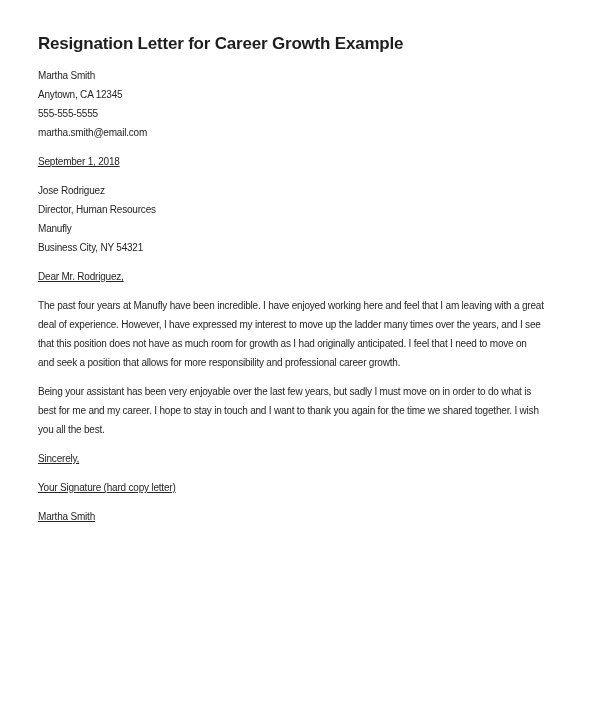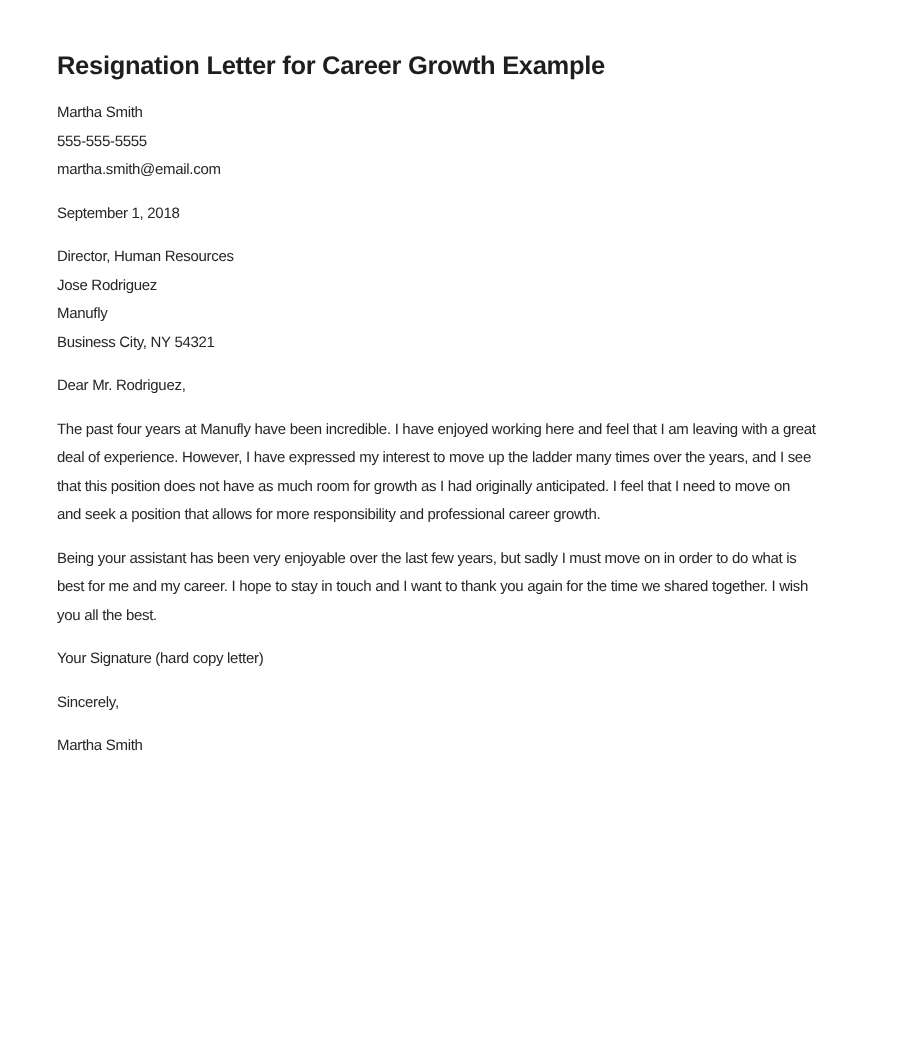--- a/index.html
+++ b/index.html
@@ -29,49 +29,50 @@
   .block { margin-bottom: 10px; }
   .line,
   .para,
   .single {
     font-size: 10px;
     line-height: 19px;
     letter-spacing: -0.2px;
     color: #262626;
   }
   .para { margin-bottom: 10px; max-width: 506px; }
-  .single { margin-bottom: 10px; }
+  .single { margin-bottom: 10px; text-decoration: underline; }
   .sig-block .single { margin-bottom: 10px; }
 </style>
 </head>
 <body>
 
 <div class="page">
 
   <h1 class="doc-title">Resignation Letter for Career Growth Example</h1>
 
   <div class="block">
     <div class="line">Martha Smith</div>
+    <div class="line">Anytown, CA 12345</div>
     <div class="line">555-555-5555</div>
     <div class="line">martha.smith@email.com</div>
   </div>
 
   <div class="single">September 1, 2018</div>
 
   <div class="block">
+    <div class="line">Jose Rodriguez</div>
     <div class="line">Director, Human Resources</div>
-    <div class="line">Jose Rodriguez</div>
     <div class="line">Manufly</div>
     <div class="line">Business City, NY 54321</div>
   </div>
 
   <div class="single">Dear Mr. Rodriguez,</div>
 
   <p class="para">The past four years at Manufly have been incredible. I have enjoyed working here and feel that I am leaving with a great deal of experience. However, I have expressed my interest to move up the ladder many times over the years, and I see that this position does not have as much room for growth as I had originally anticipated. I feel that I need to move on and seek a position that allows for more responsibility and professional career growth.</p>
   <p class="para">Being your assistant has been very enjoyable over the last few years, but sadly I must move on in order to do what is best for me and my career. I hope to stay in touch and I want to thank you again for the time we shared together. I wish you all the best.</p>
 
   <div class="sig-block">
+    <div class="single">Sincerely,</div>
     <div class="single">Your Signature (hard copy letter)</div>
-    <div class="single">Sincerely,</div>
     <div class="single">Martha Smith</div>
   </div>
 
 </div>
 
 </body></html>

